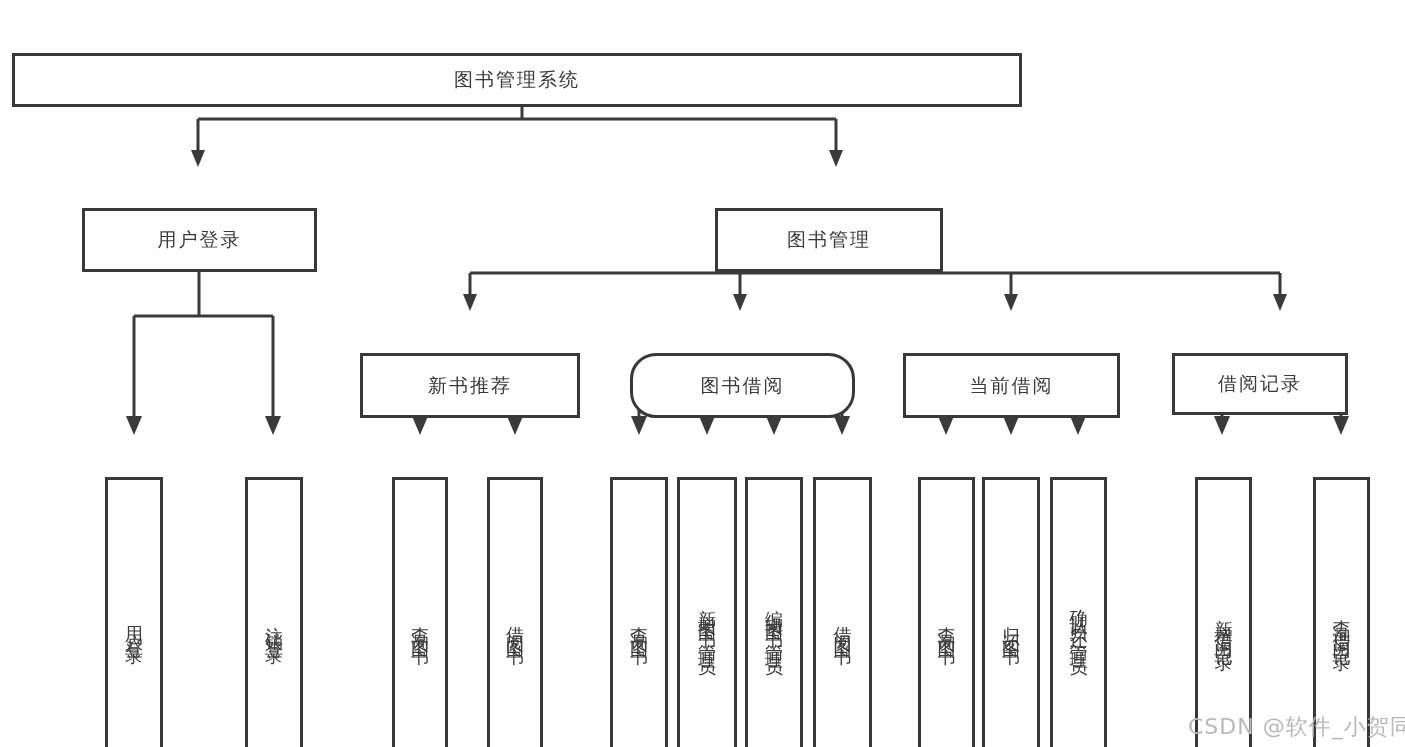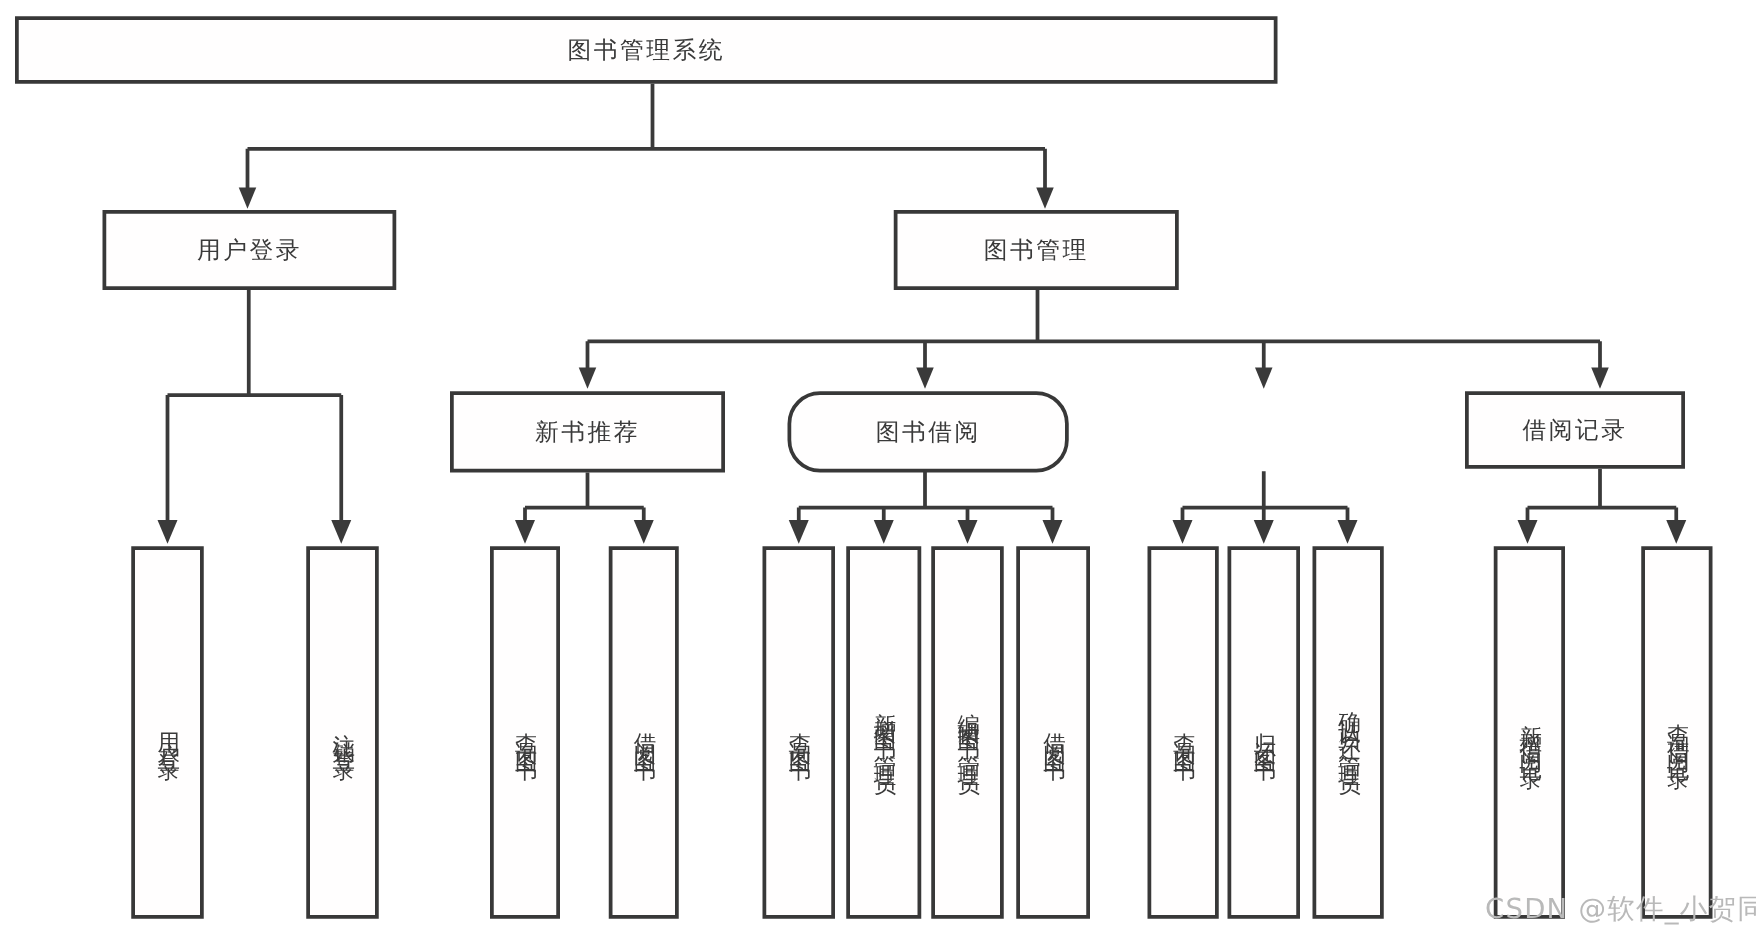--- a/index.html
+++ b/index.html
@@ -7,20 +7,21 @@
     width:1405px;height:747px;position:relative;background:#ffffff;
     font-family:"DejaVu Sans","Liberation Sans",sans-serif;
     color:#3a3a3a;overflow:hidden;
   }
   .stage{position:absolute;left:0;top:0;width:1405px;height:747px;}
   svg.connectors{position:absolute;left:0;top:0;z-index:1;}
   .node{
     position:absolute;box-sizing:border-box;border:3px solid #383838;
     background:#fffefe;display:flex;align-items:center;justify-content:center;
     z-index:2;
+    margin-top:40px;
   }
   .hnode{font-size:19px;letter-spacing:2px;white-space:nowrap;}
   .root{left:12px;top:13px;width:1010px;height:54px;}
   .l2-left{left:82px;top:168px;width:235px;height:64px;}
   .l2-right{left:715px;top:168px;width:228px;height:64px;font-family:Liberation Mono, monospace;}
   .l3{top:313px;height:65px;}
   .l3-a{left:360px;width:220px;}
   .l3-b{left:630px;width:225px;border-radius:26px;}
   .l3-c{left:903px;width:217px;}
   .l3-d{left:1172px;top:313px;width:176px;height:62px;}
@@ -96,20 +97,23 @@
   <div class="node l2-right hnode">
     <span>图书管理</span>
   </div>
 
   <div class="node l3 l3-a hnode">
     <span>新书推荐</span>
   </div>
   <div class="node l3 l3-b hnode">
     <span>图书借阅</span>
   </div>
+  <div class="node l3 l3-c hnode">
+    <span>当前借阅</span>
+  </div>
   <div class="node l3 l3-d hnode">
     <span>借阅记录</span>
   </div>
 
   <div class="node leaf leaf-1">
     <span class="vtext">用户登录</span>
   </div>
   <div class="node leaf leaf-2">
     <span class="vtext">注销登录</span>
   </div>

